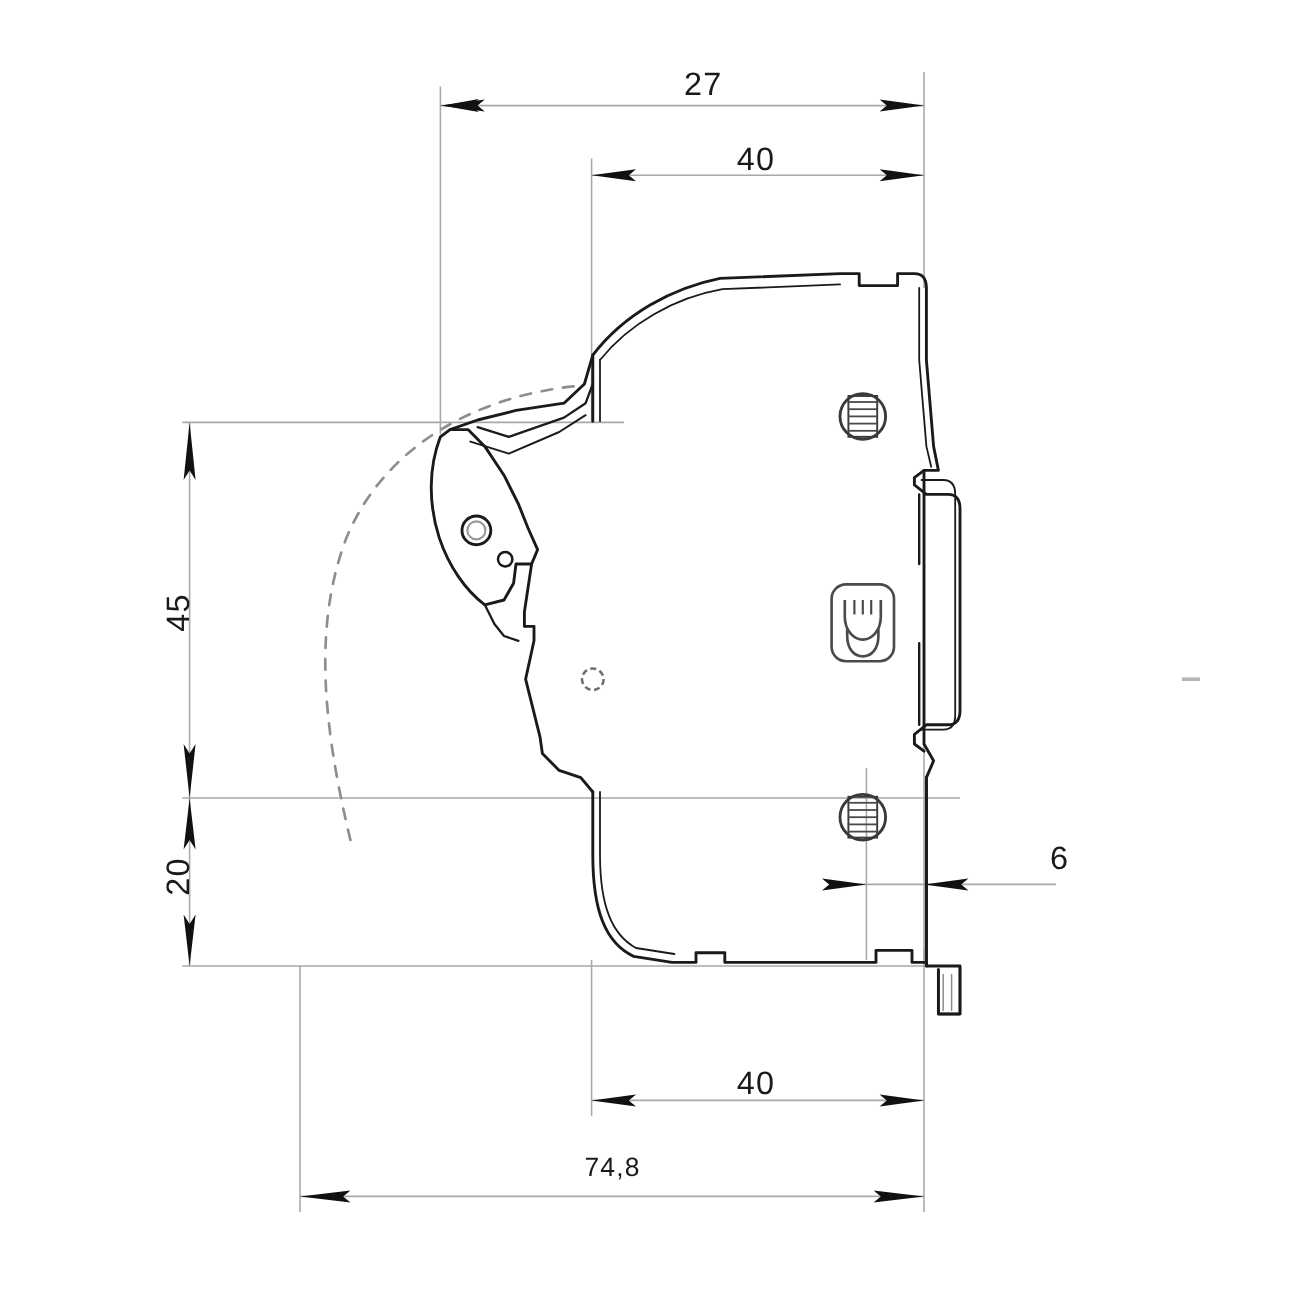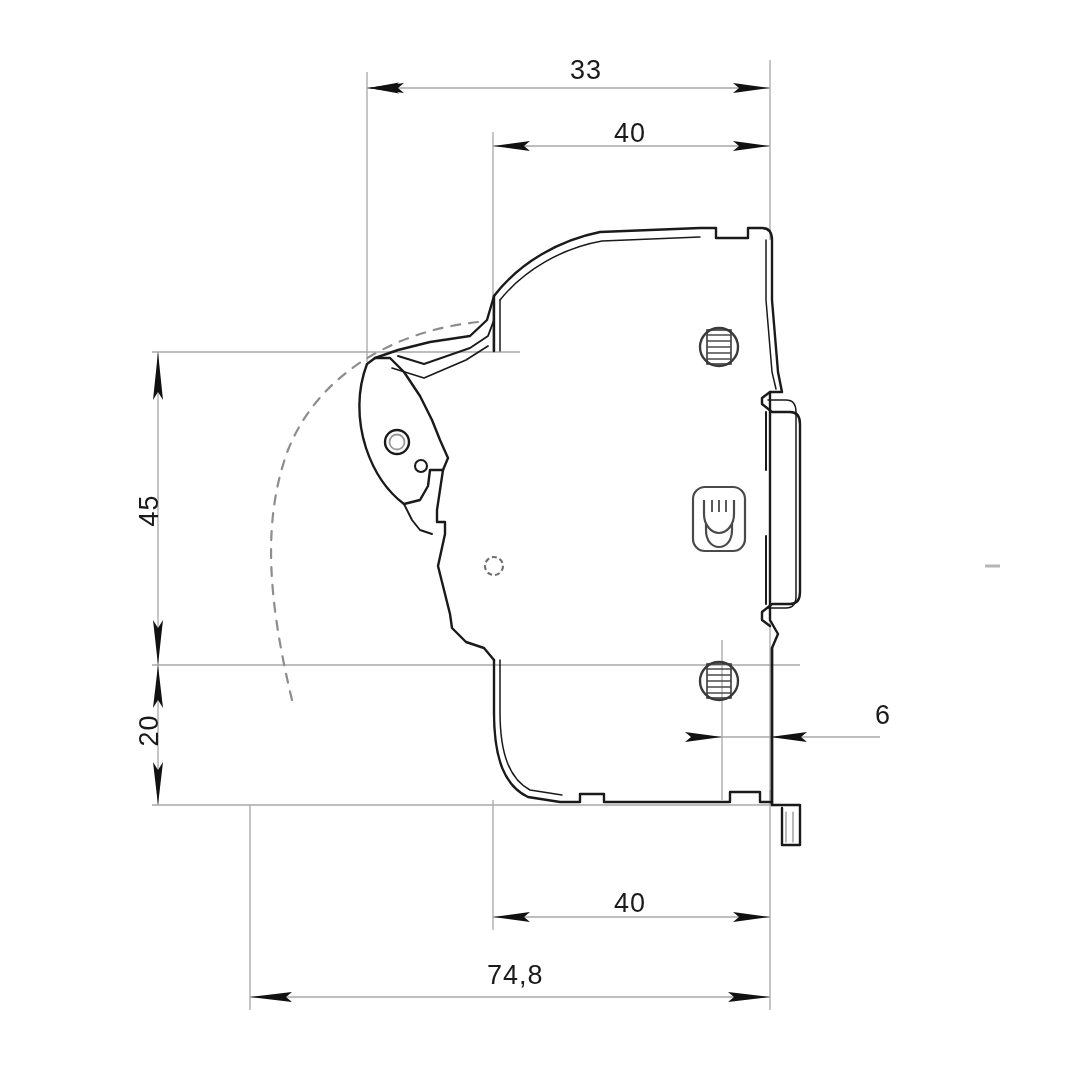--- a/index.html
+++ b/index.html
@@ -275,27 +275,27 @@
 
       <path d="M 766,412 L 766,470 M 766,536 L 766,604" stroke-width="2.0"></path>
 
       <path d="M 782,808 L 782,845 L 800,845 L 800,806" stroke-width="2.0"></path>
       <path d="M 786,812 L 786,842 M 793,812 L 793,842" stroke-width="1.2" stroke="#8a8a8a"></path>
     </g>
 
     <line x1="985" y1="566" x2="1000" y2="566" stroke="#b5b5b5" stroke-width="3"></line>
   </svg>
 
-  <span class="dimtext" style="left:570px;top:55px;font-size:27px;">33</span>
+  <span class="dimtext" style="left:570px;top:55px;font-size:27px;">27</span>
 
   <span class="dimtext" style="left:614px;top:118px;font-size:27px;">40</span>
 
   <span class="dimtext" style="left:133px;top:495px;font-size:27px;transform:rotate(-90deg);transform-origin:center;">45</span>
 
   <span class="dimtext" style="left:133px;top:715px;font-size:27px;transform:rotate(-90deg);transform-origin:center;">20</span>
 
   <span class="dimtext" style="left:875px;top:700px;font-size:27px;">6</span>
 
   <span class="dimtext" style="left:614px;top:888px;font-size:27px;">40</span>
 
-  <span class="dimtext" style="left:487px;top:960px;font-size:27px;text-align:right;">74,8</span>
+  <span class="dimtext" style="left:487px;top:960px;font-size:22px;text-align:right;">74,8</span>
 
 </div>
 
 </body></html>

